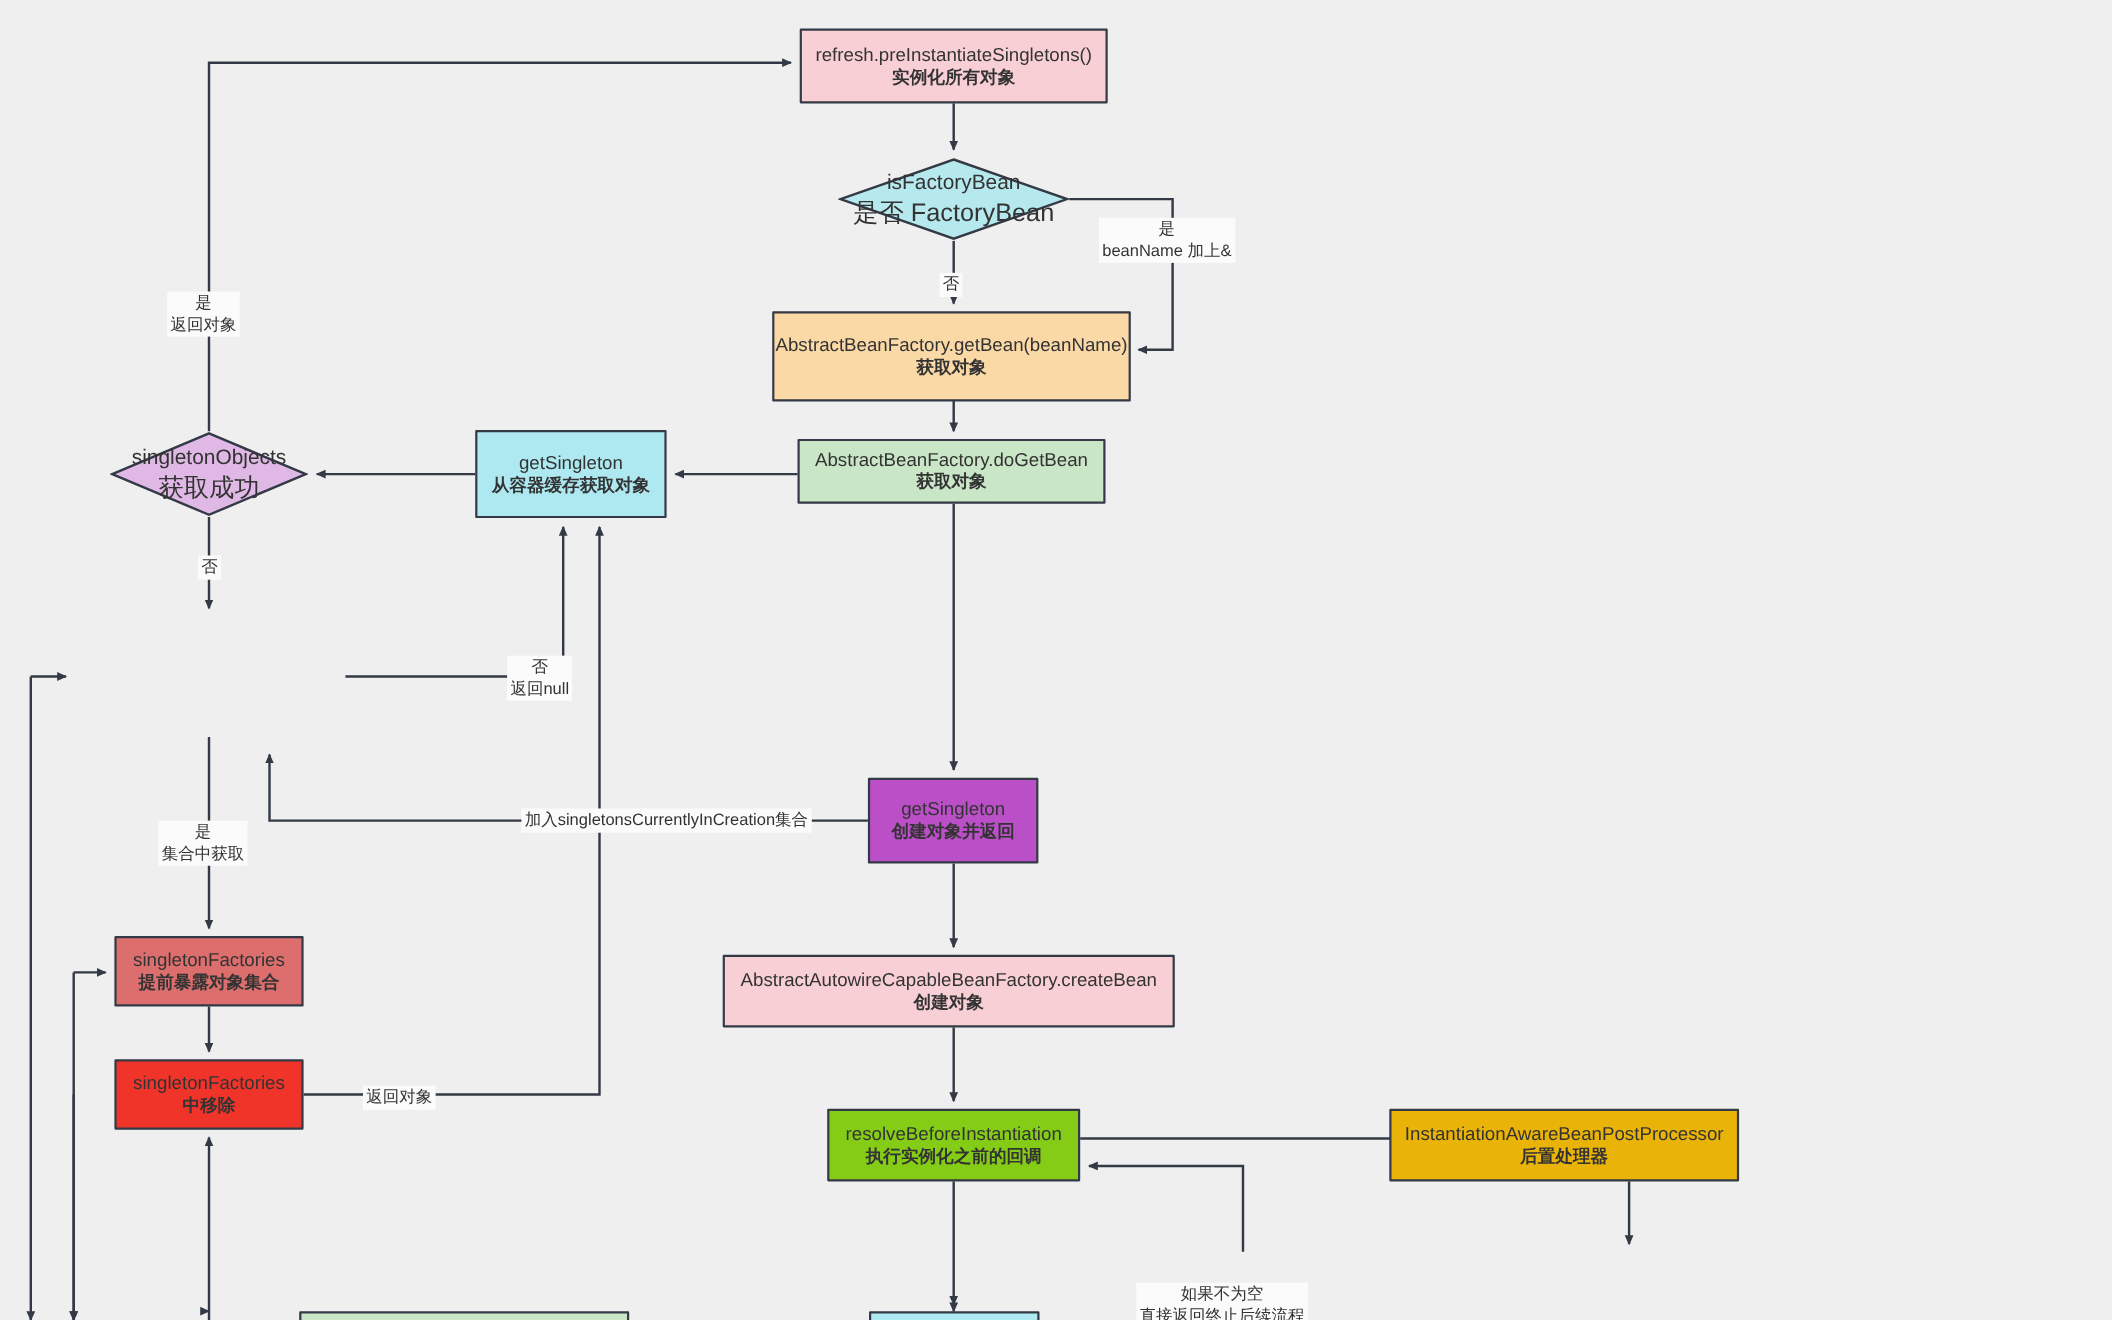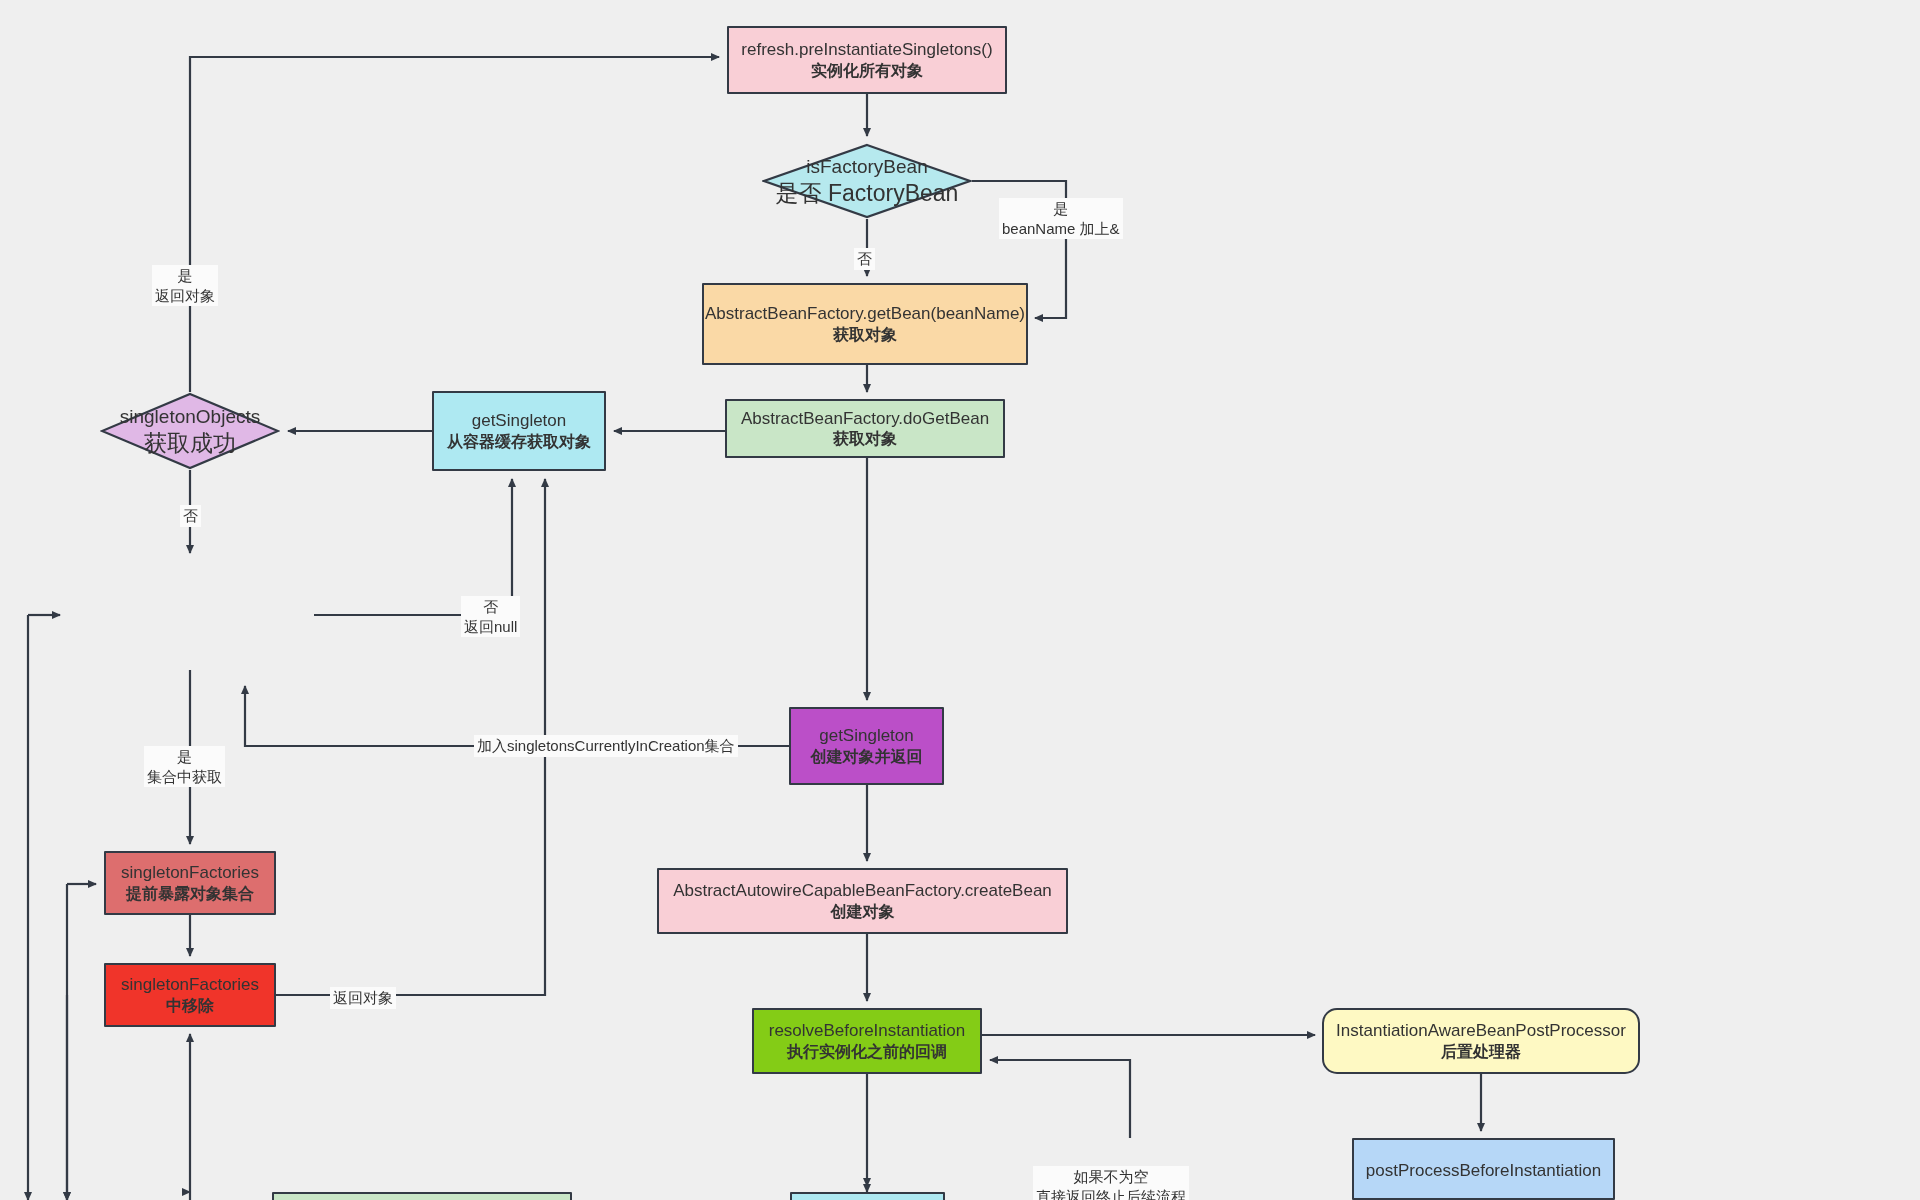--- a/index.html
+++ b/index.html
@@ -186,28 +186,25 @@
   <div class="node rect" style="left:657px;top:868px;width:411px;height:66px;background:#f9cfd6;">
     <div class="l1">AbstractAutowireCapableBeanFactory.createBean</div>
     <div class="l2">创建对象</div>
   </div>
 
   <div class="node rect" style="left:752px;top:1008px;width:230px;height:66px;background:#84cc16;">
     <div class="l1">resolveBeforeInstantiation</div>
     <div class="l2">执行实例化之前的回调</div>
   </div>
 
-  <div class="node rect" style="left:1322px;top:1008px;width:318px;height:66px;background:#fef9c3;border-radius:15px;">
+  <div class="node rect" style="left:1263px;top:1008px;width:318px;height:66px;background:#eab308;">
     <div class="l1">InstantiationAwareBeanPostProcessor</div>
     <div class="l2">后置处理器</div>
   </div>
 
-  <div class="node rect" style="left:1352px;top:1138px;width:263px;height:62px;background:#b6d7f7;justify-content:flex-start;padding-top:20px;">
-    <div class="l1">postProcessBeforeInstantiation</div>
-  </div>
 
   <div class="node rect" style="left:272px;top:1192px;width:300px;height:40px;background:#c9e6c7;">
     <div class="l1"></div>
   </div>
   <div class="node rect" style="left:790px;top:1192px;width:155px;height:40px;background:#aee9f2;">
     <div class="l1"></div>
   </div>
 
   <div class="elabel" style="left:999px;top:198px;">
     <div>是</div>

